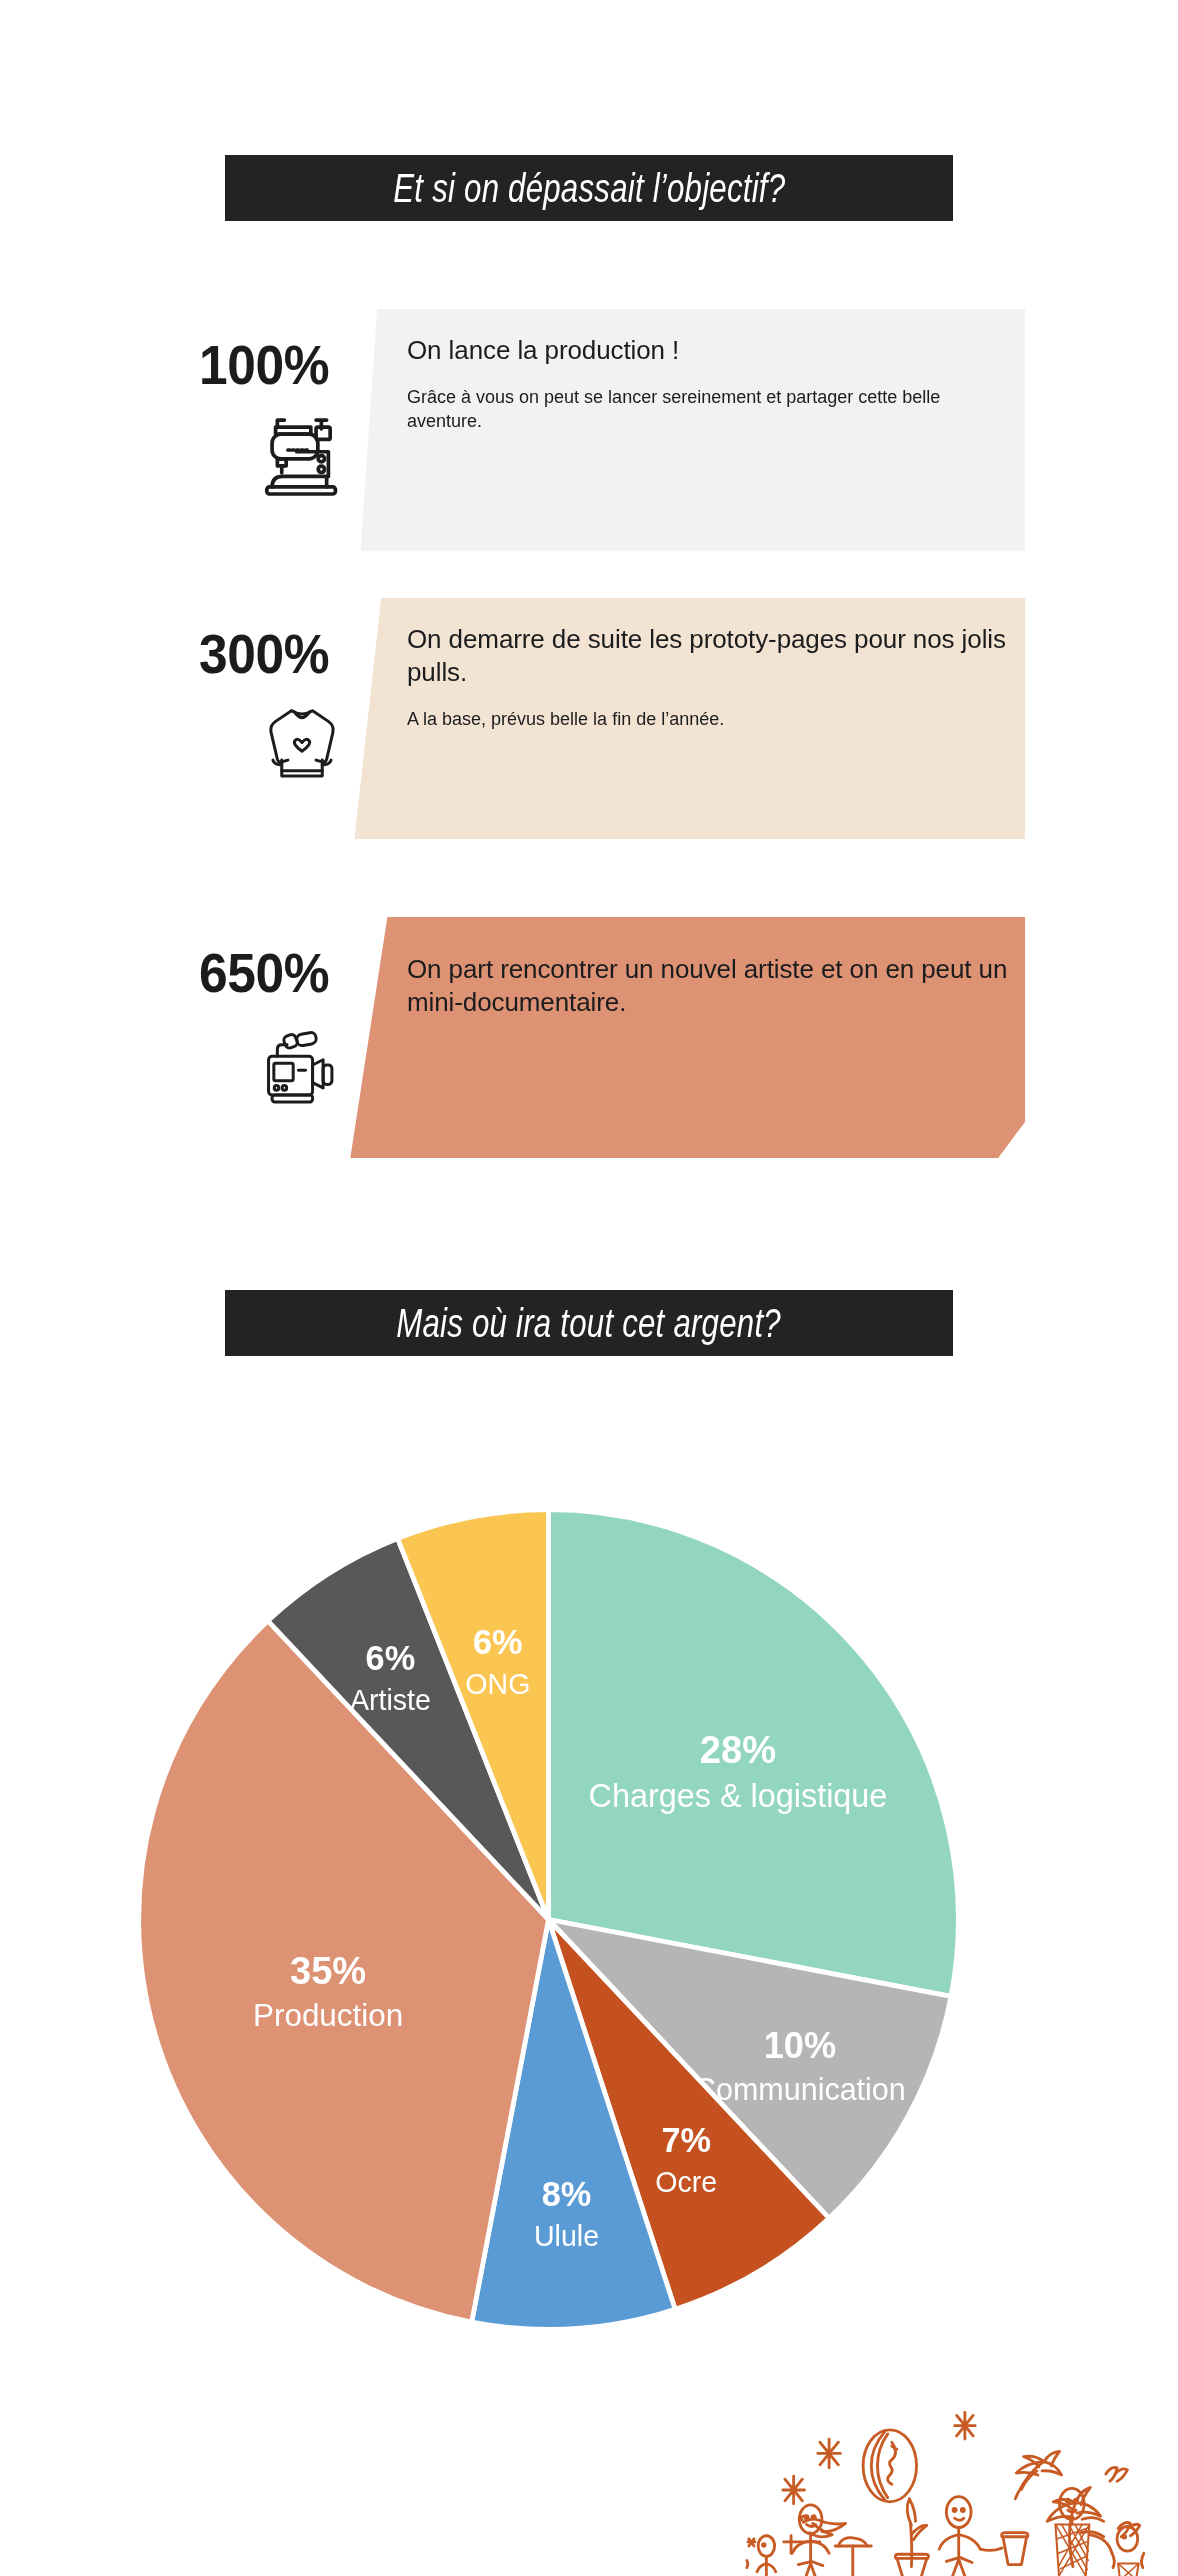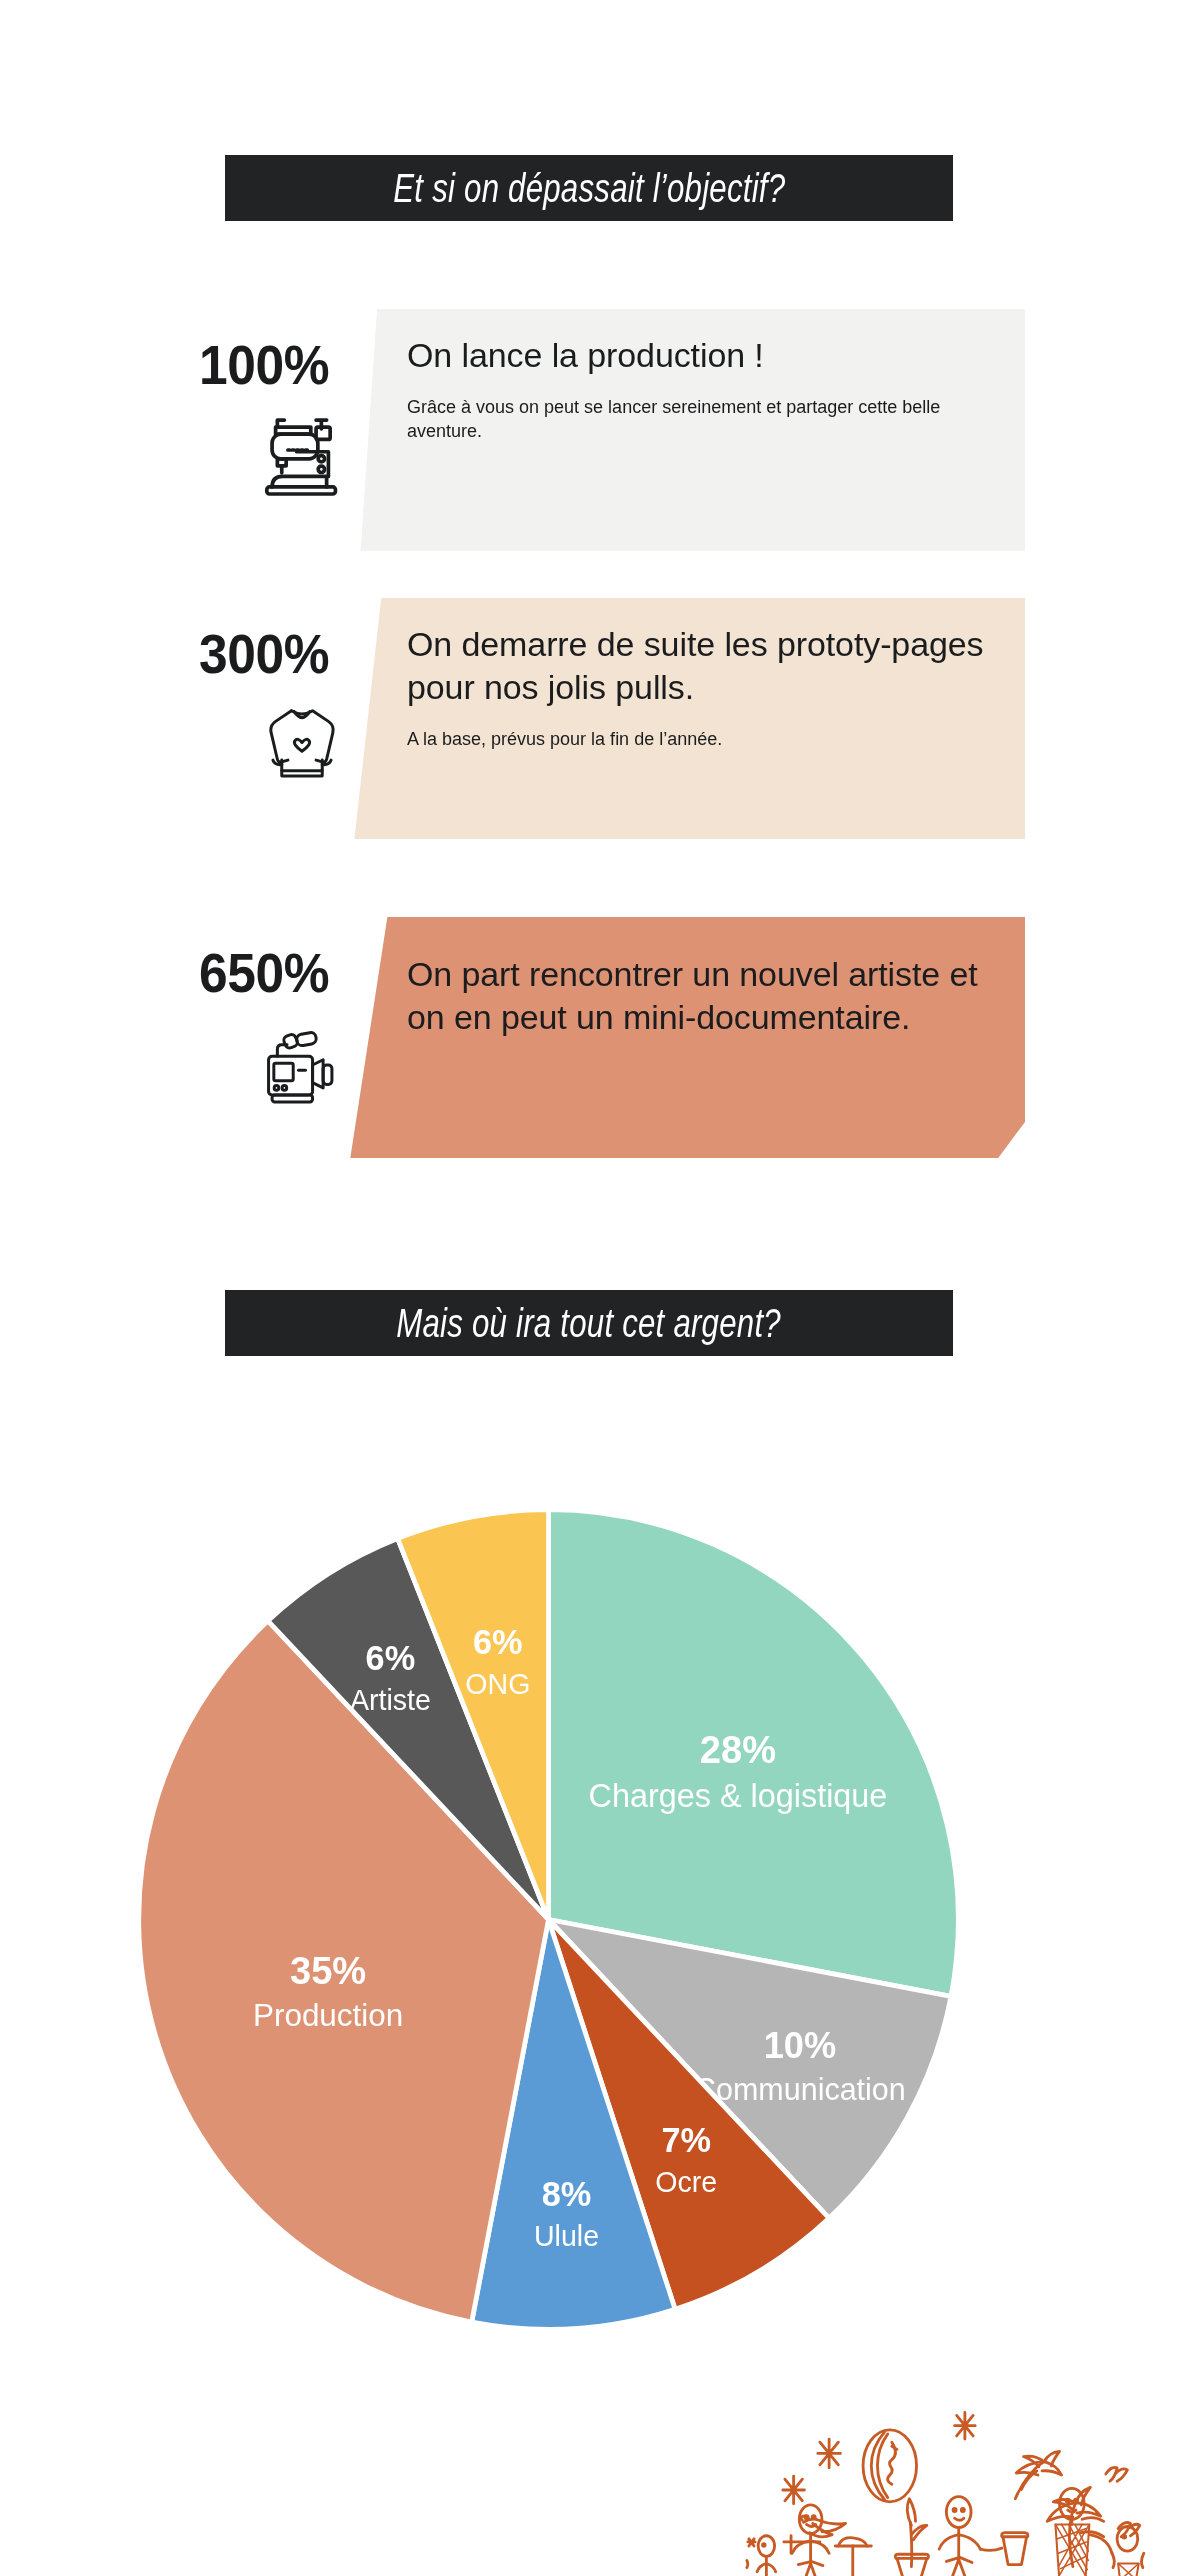--- a/index.html
+++ b/index.html
@@ -76,21 +76,21 @@
   }
   .tier-icon svg { display: block; width: 100%; height: 100%; }
 
   .tier-body {
     position: absolute;
     left: 407px;
     top: 25px;
     width: 608px;
   }
   .tier-head {
-    font-size: 34px;
+    font-size: 26px;
     line-height: 1.26;
     color: #1b1c1e;
     font-weight: 400;
     letter-spacing: -0.1px;
   }
   .tier-sub {
     margin-top: 18.5px;
     font-size: 18px;
     line-height: 1.34;
     color: #1b1c1e;
@@ -180,21 +180,21 @@
       <path d="M27 70 v18 h46 V70"></path>
       <path d="M27 82 h46"></path>
       <path d="M17 70 q2 6 10 5 M83 70 q-2 6-10 5"></path>
       <path d="M41 15 q9 13 18 0"></path>
       <path d="M44 17 q6 10 12 0"></path>
       <path d="M50 50 q-5-6-8-2 q-3 4 8 12 q11-8 8-12 q-3-4-8 2z"></path>
     </svg>
   </div>
   <div class="tier-body">
     <div class="tier-head">On demarre de suite les prototy-pages pour nos jolis pulls.</div>
-    <div class="tier-sub">A la base, prévus pour la fin de l’année.</div>
+    <div class="tier-sub">A la base, prévus belle la fin de l’année.</div>
   </div>
 </div>
 
 <div class="tier" id="tier-2">
   <div class="tier-panel">
     <svg viewBox="0 0 1330 470" preserveAspectRatio="none" aria-hidden="true">
       <polygon points="92,0 1330,0 1330,398 1278,468 20,468" fill="#DD9274"></polygon>
     </svg>
   </div>
   <div class="tier-pct">650%</div>

